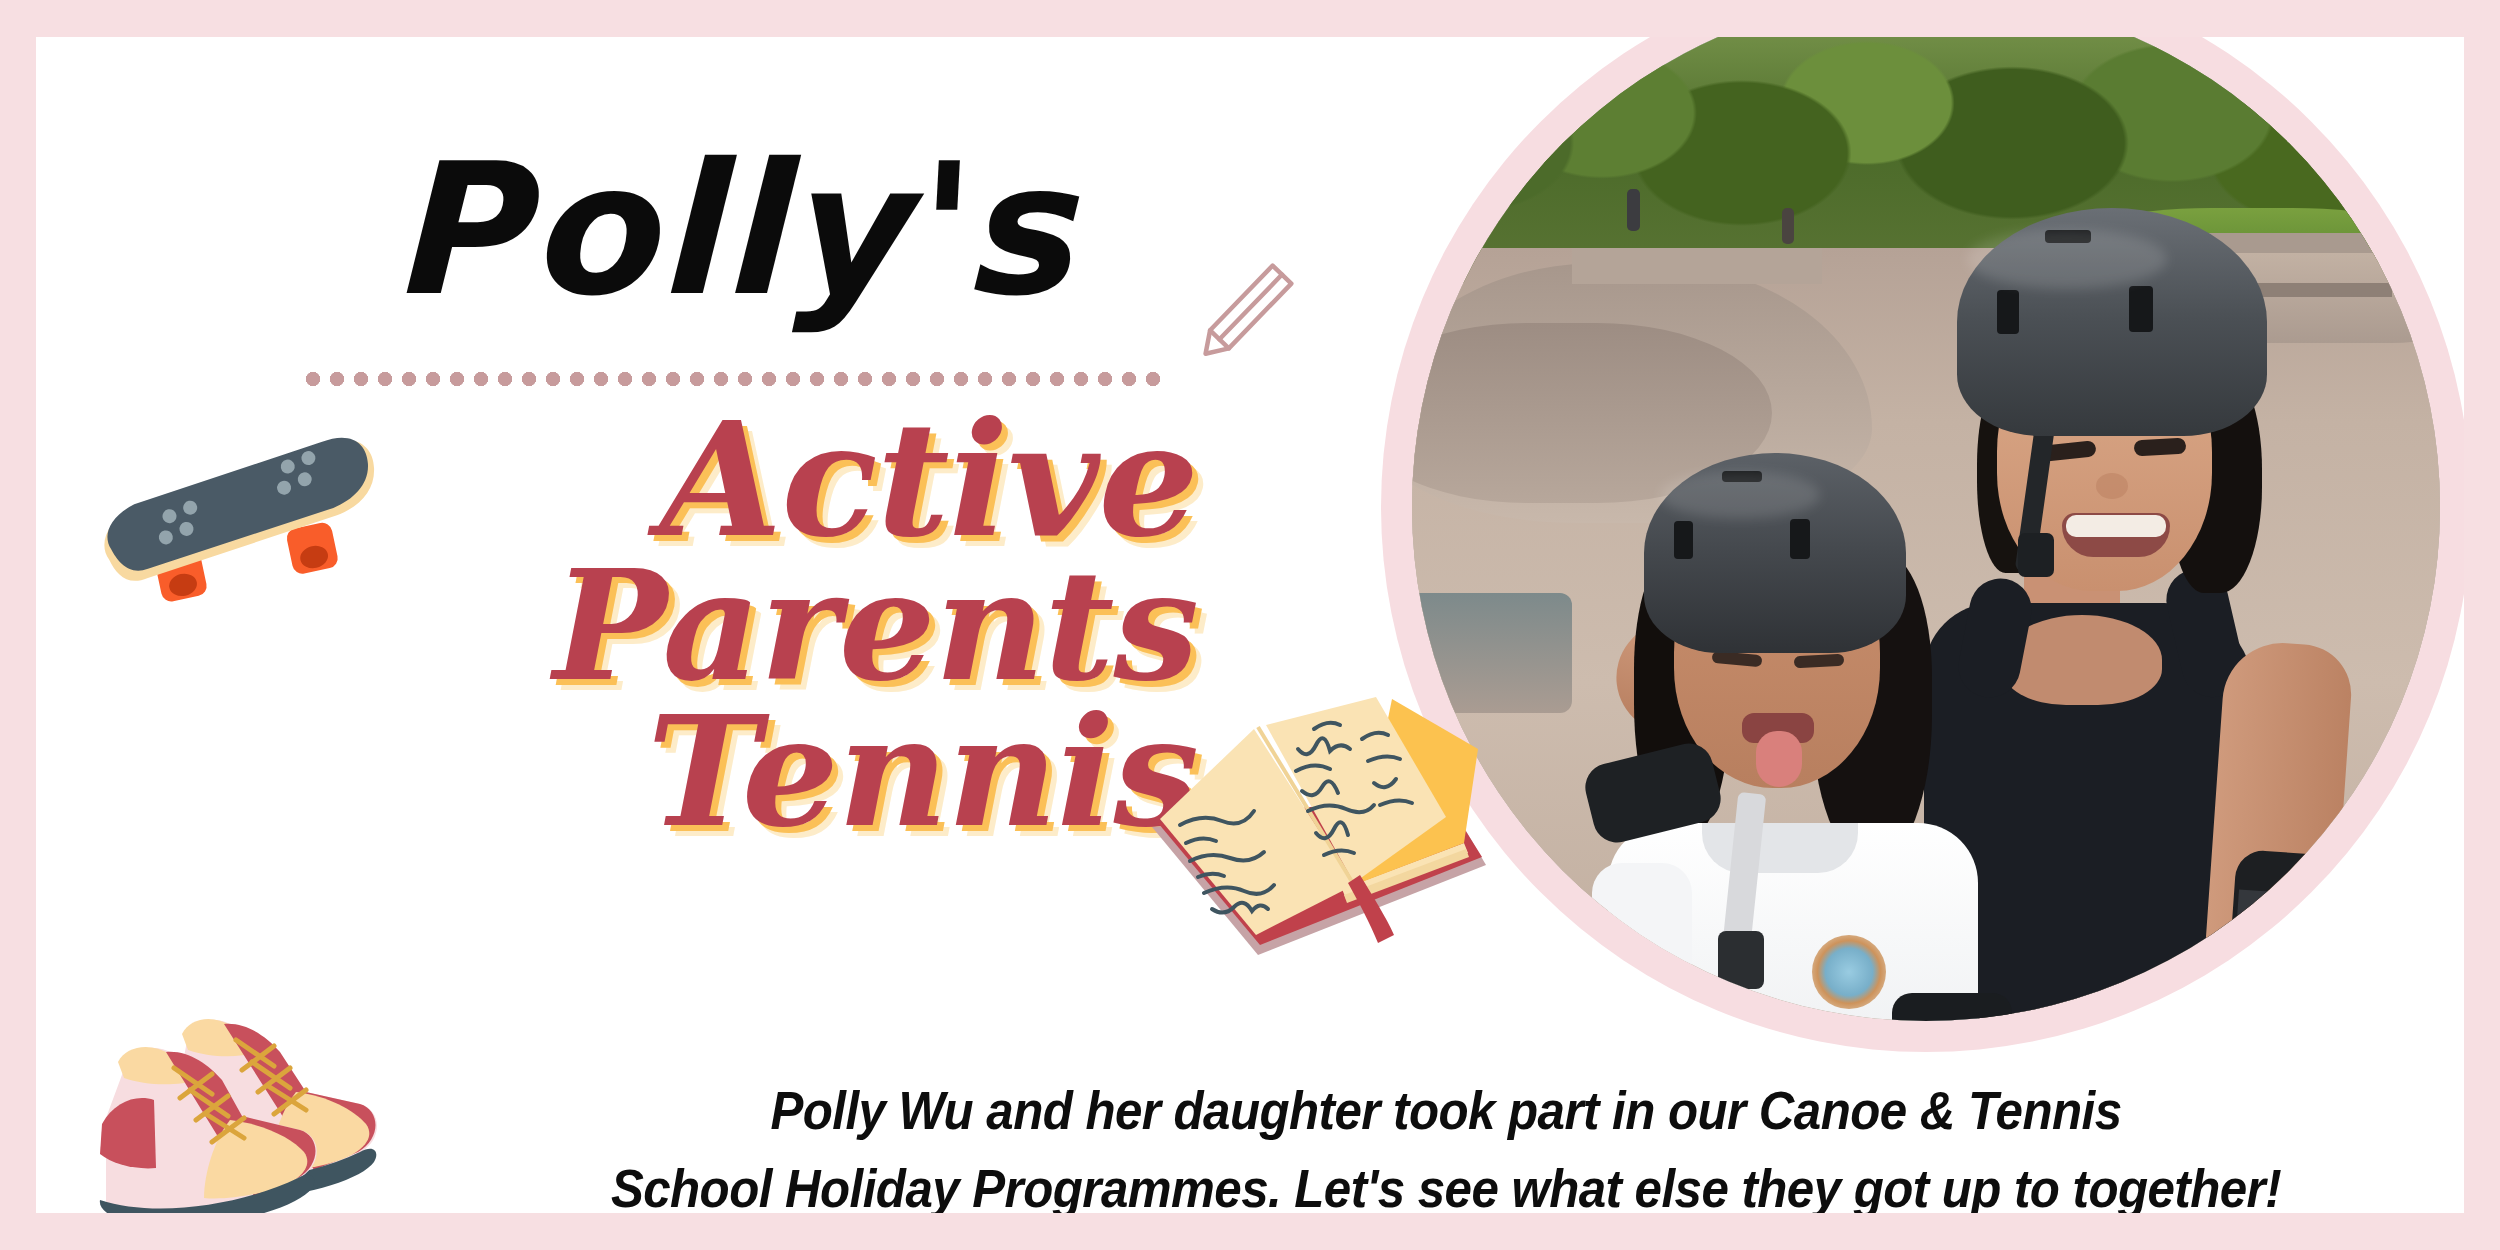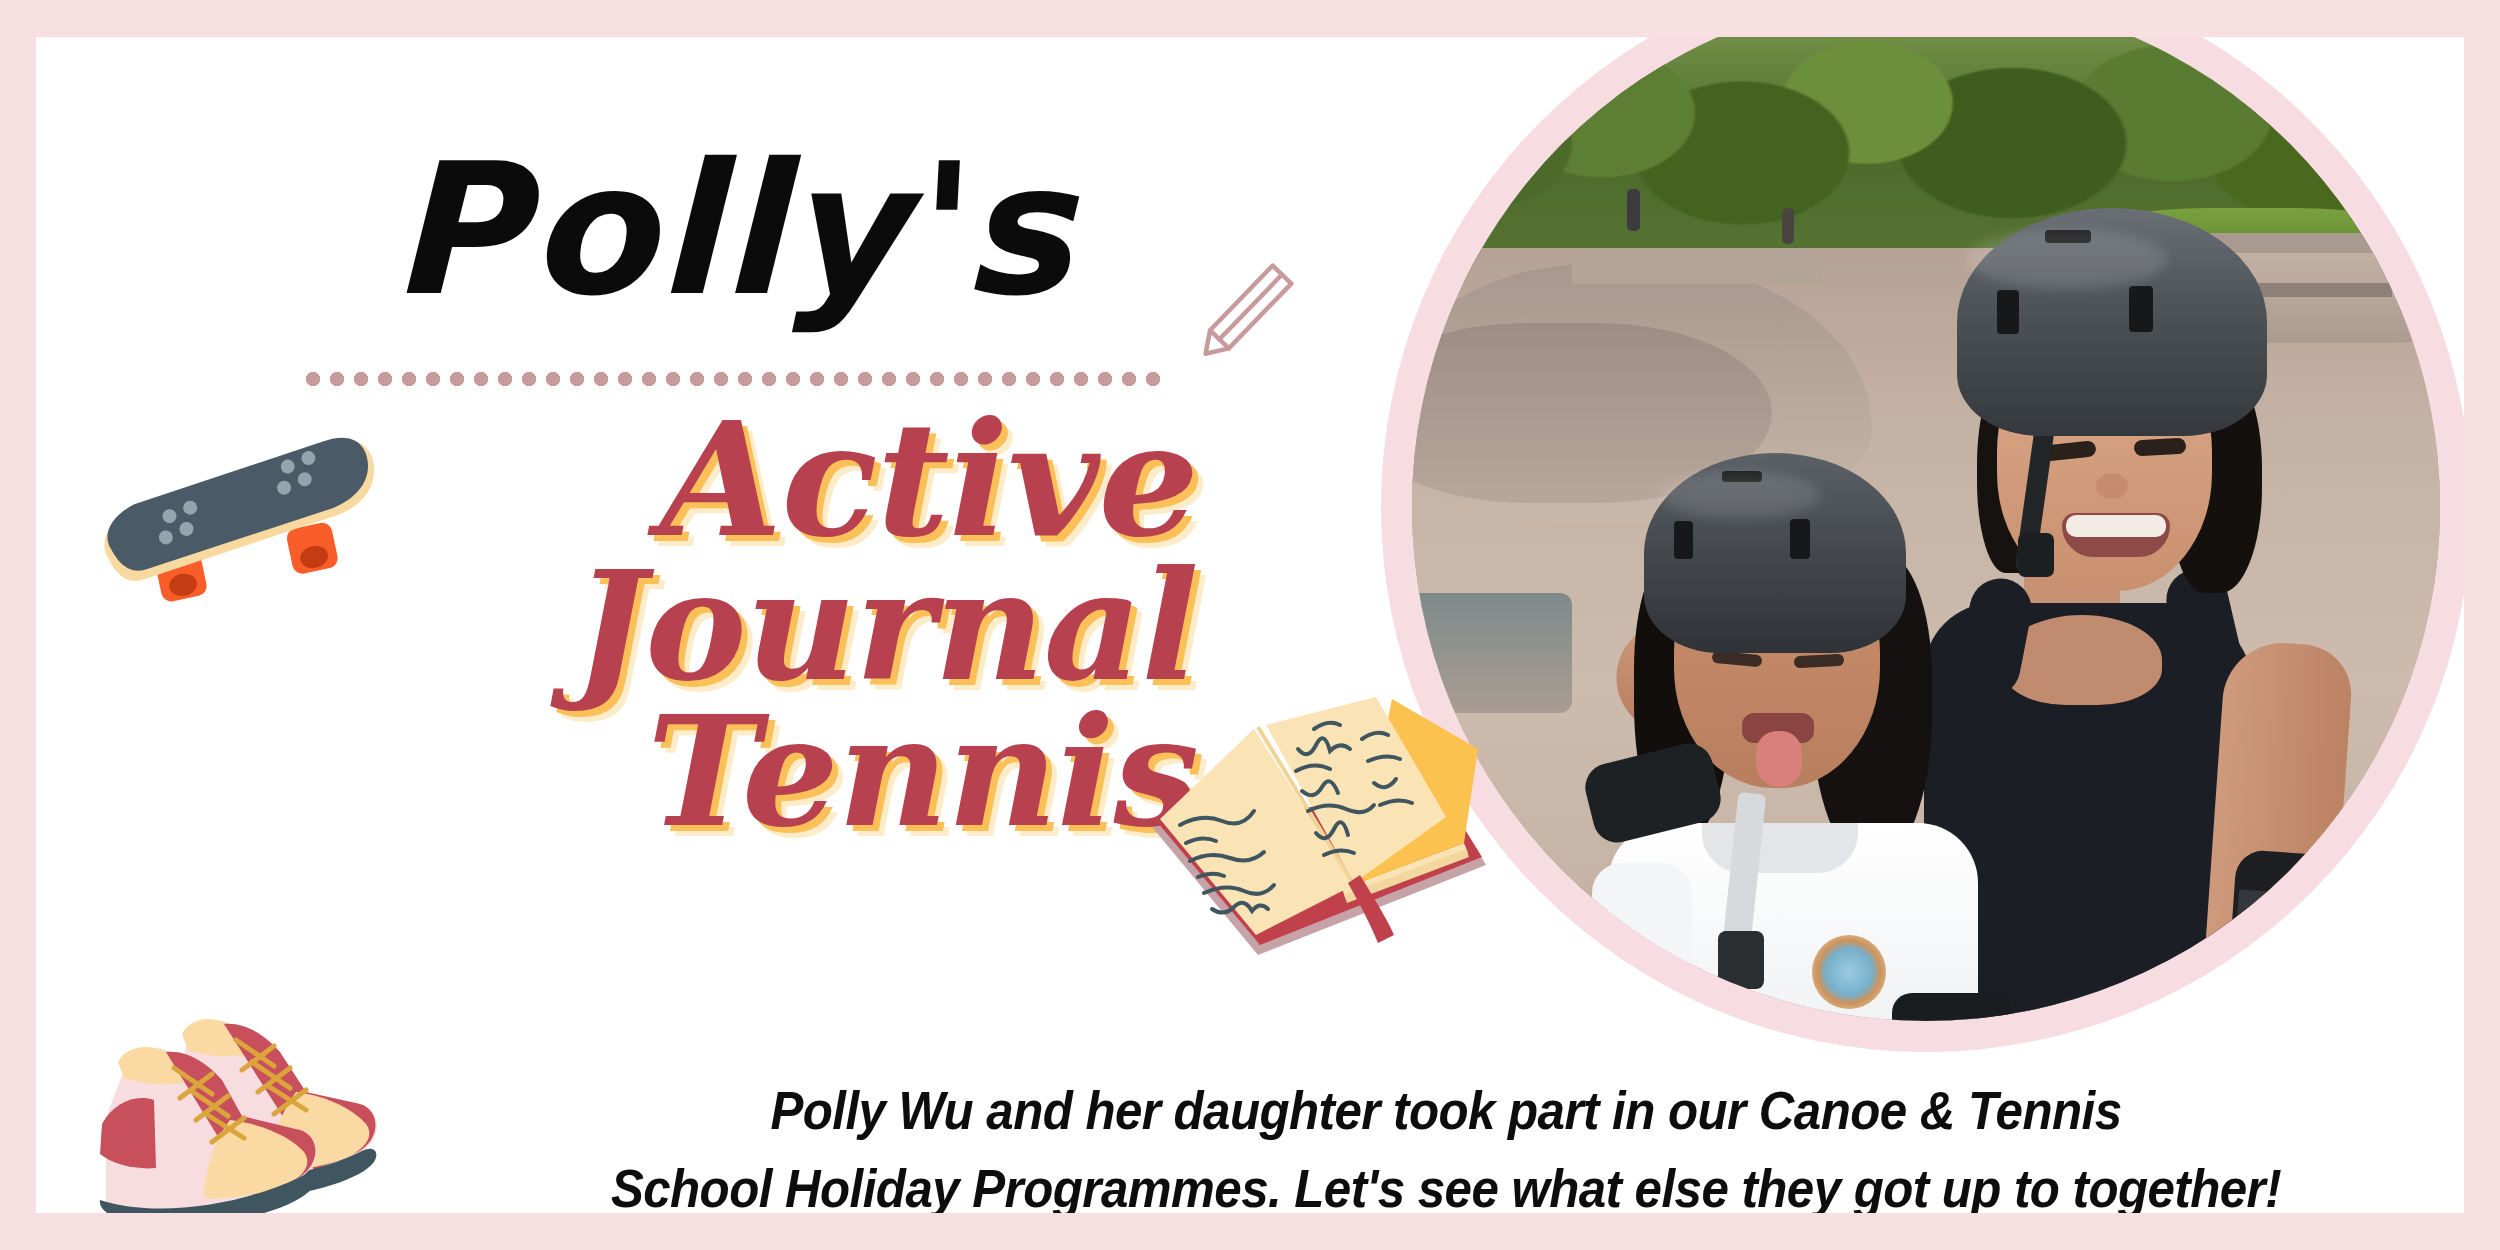--- a/index.html
+++ b/index.html
@@ -336,21 +336,21 @@
     <svg id="pencil" viewBox="0 0 130 130">
       <g transform="rotate(44 65 65)" fill="none" stroke="#c79b9c" stroke-width="4.5" stroke-linejoin="round" stroke-linecap="round">
         <path d="M52 6 L78 6 L78 96 L65 116 L52 96 Z"></path>
         <line x1="52" y1="96" x2="78" y2="96"></line>
         <line x1="65" y1="6" x2="65" y2="96"></line>
       </g>
     </svg>
 
     <div id="title">
       <span class="ln active">Active</span>
-      <span class="ln">Journal</span>
+      <span class="ln">Parents</span>
       <span class="ln">Tennis</span>
     </div>
 
     <svg id="skate" viewBox="0 0 312 190">
       <g transform="rotate(-12 156 95)">
 
         <g>
           <rect x="62" y="104" width="46" height="46" rx="10" fill="#f95d2a"></rect>
           <ellipse cx="85" cy="136" rx="14" ry="11" fill="#c63c12"></ellipse>
           <rect x="196" y="104" width="46" height="46" rx="10" fill="#f95d2a"></rect>

